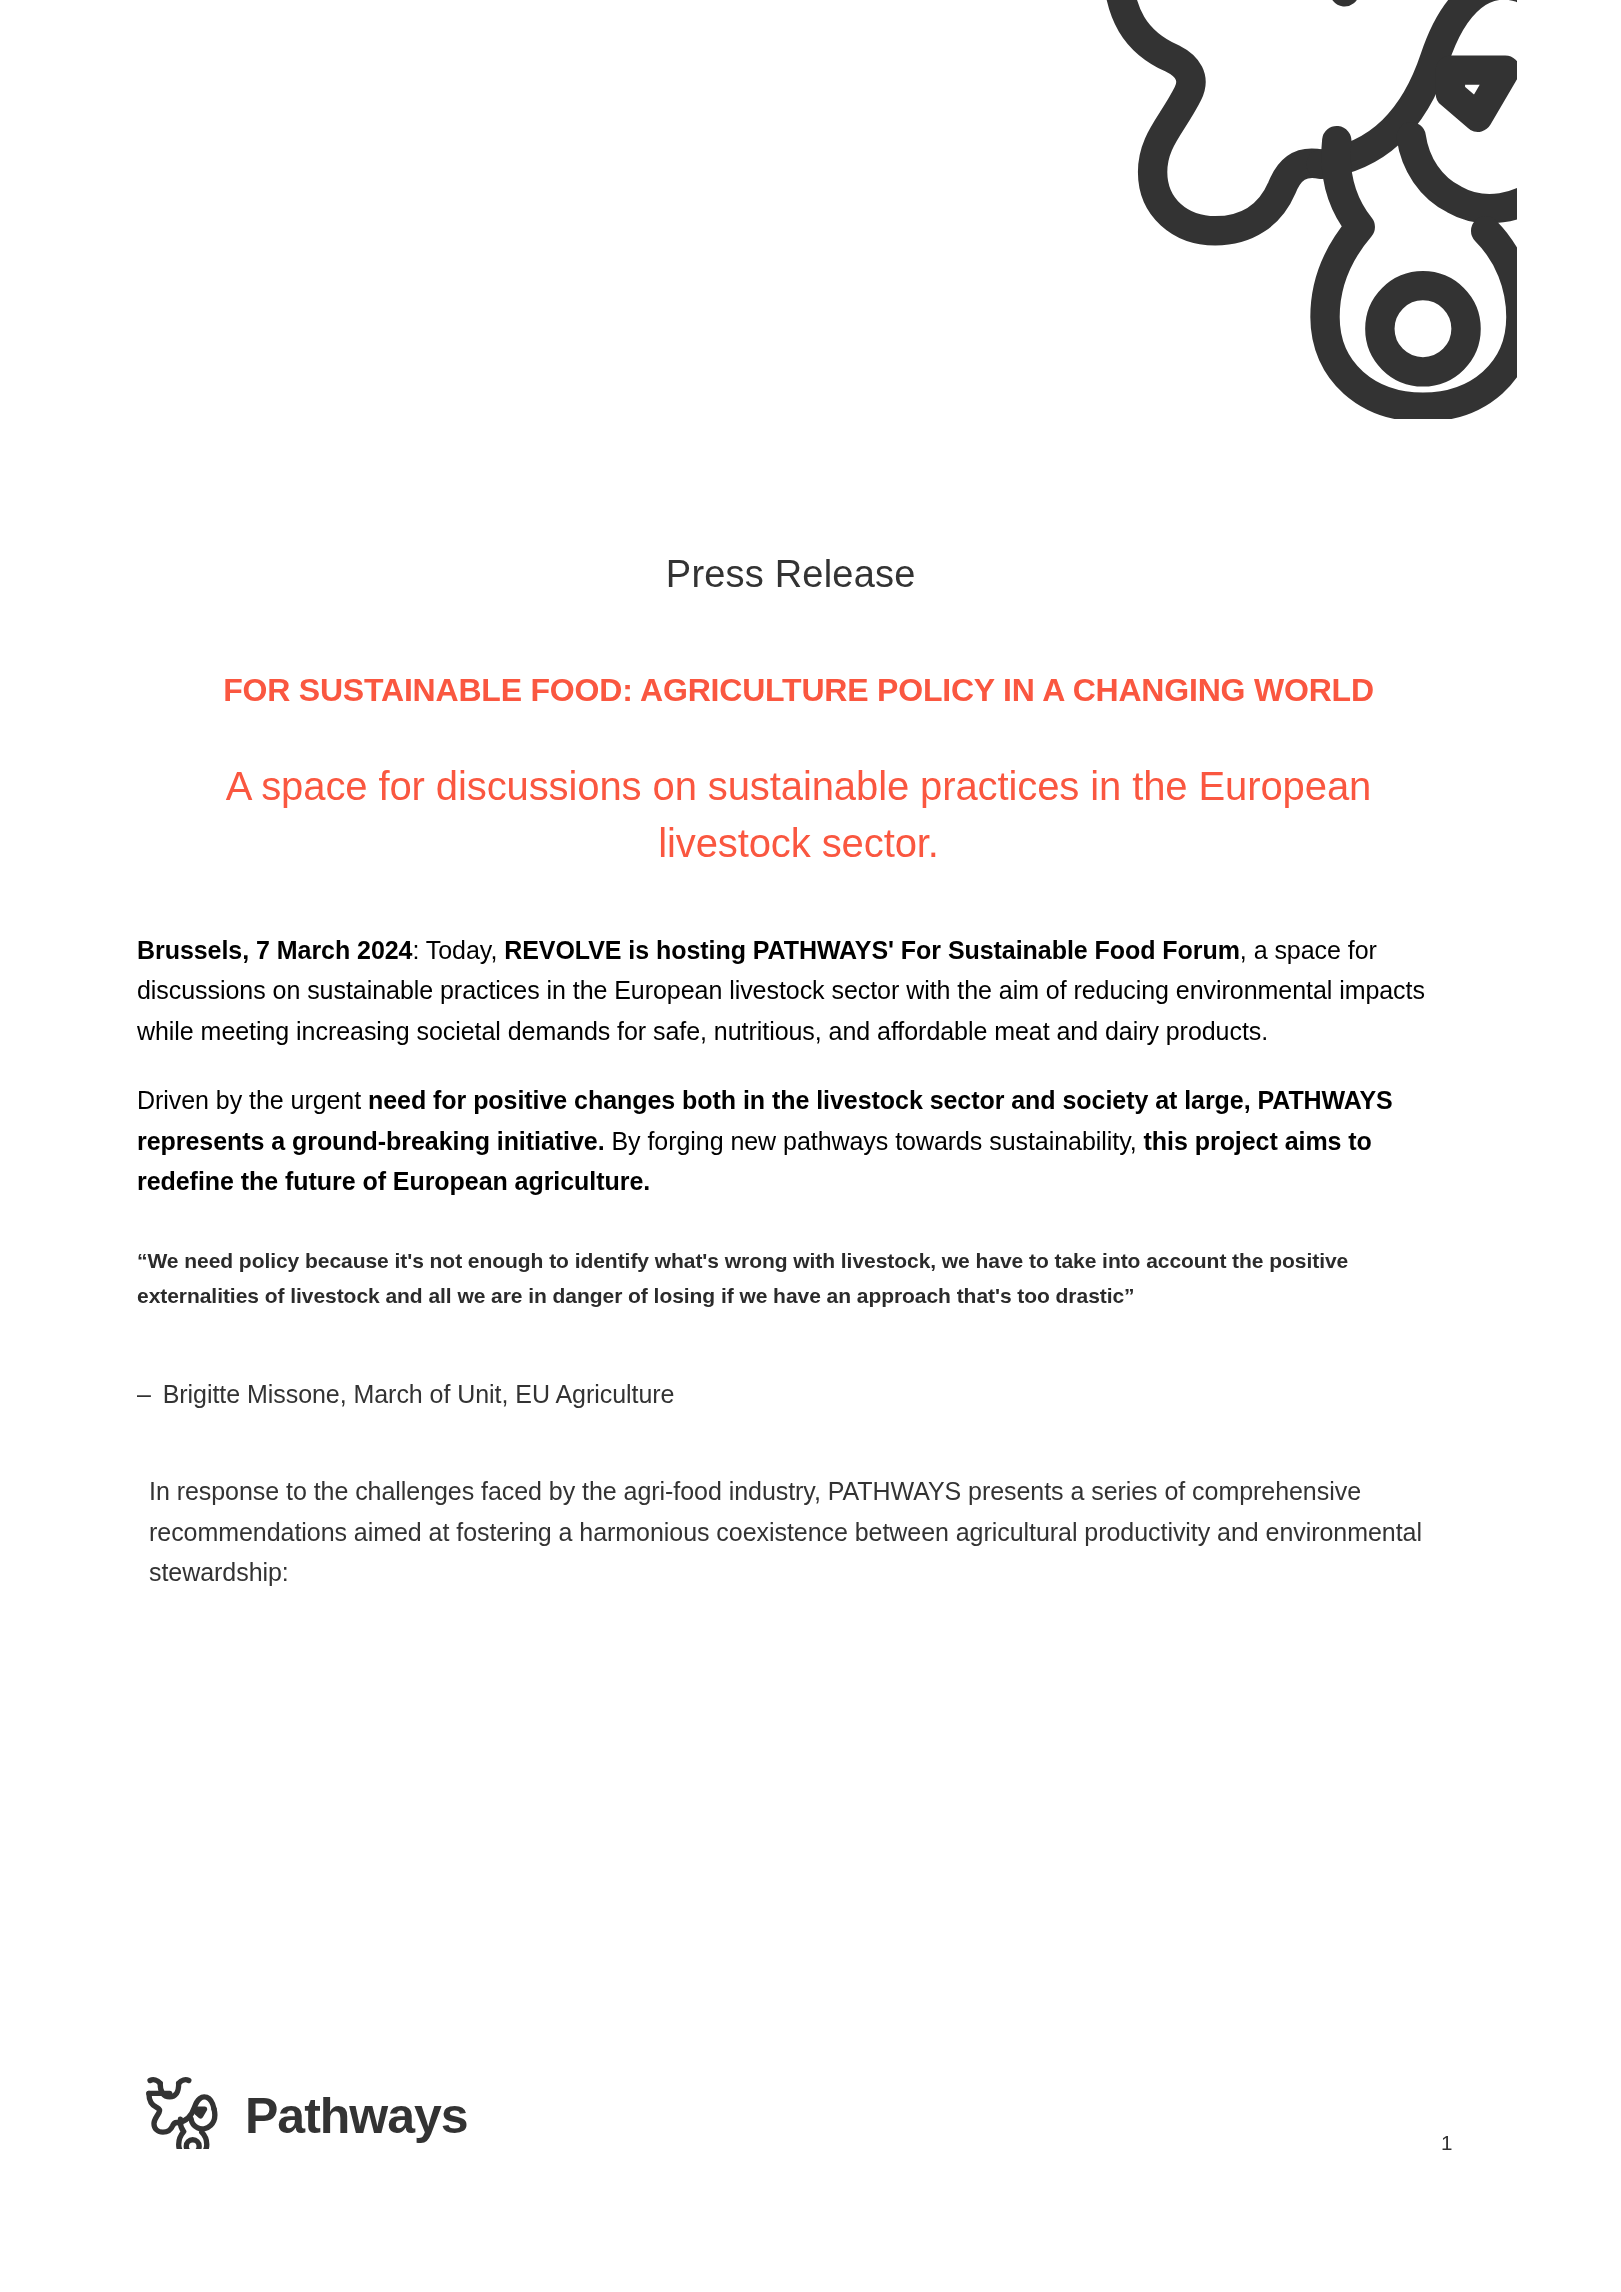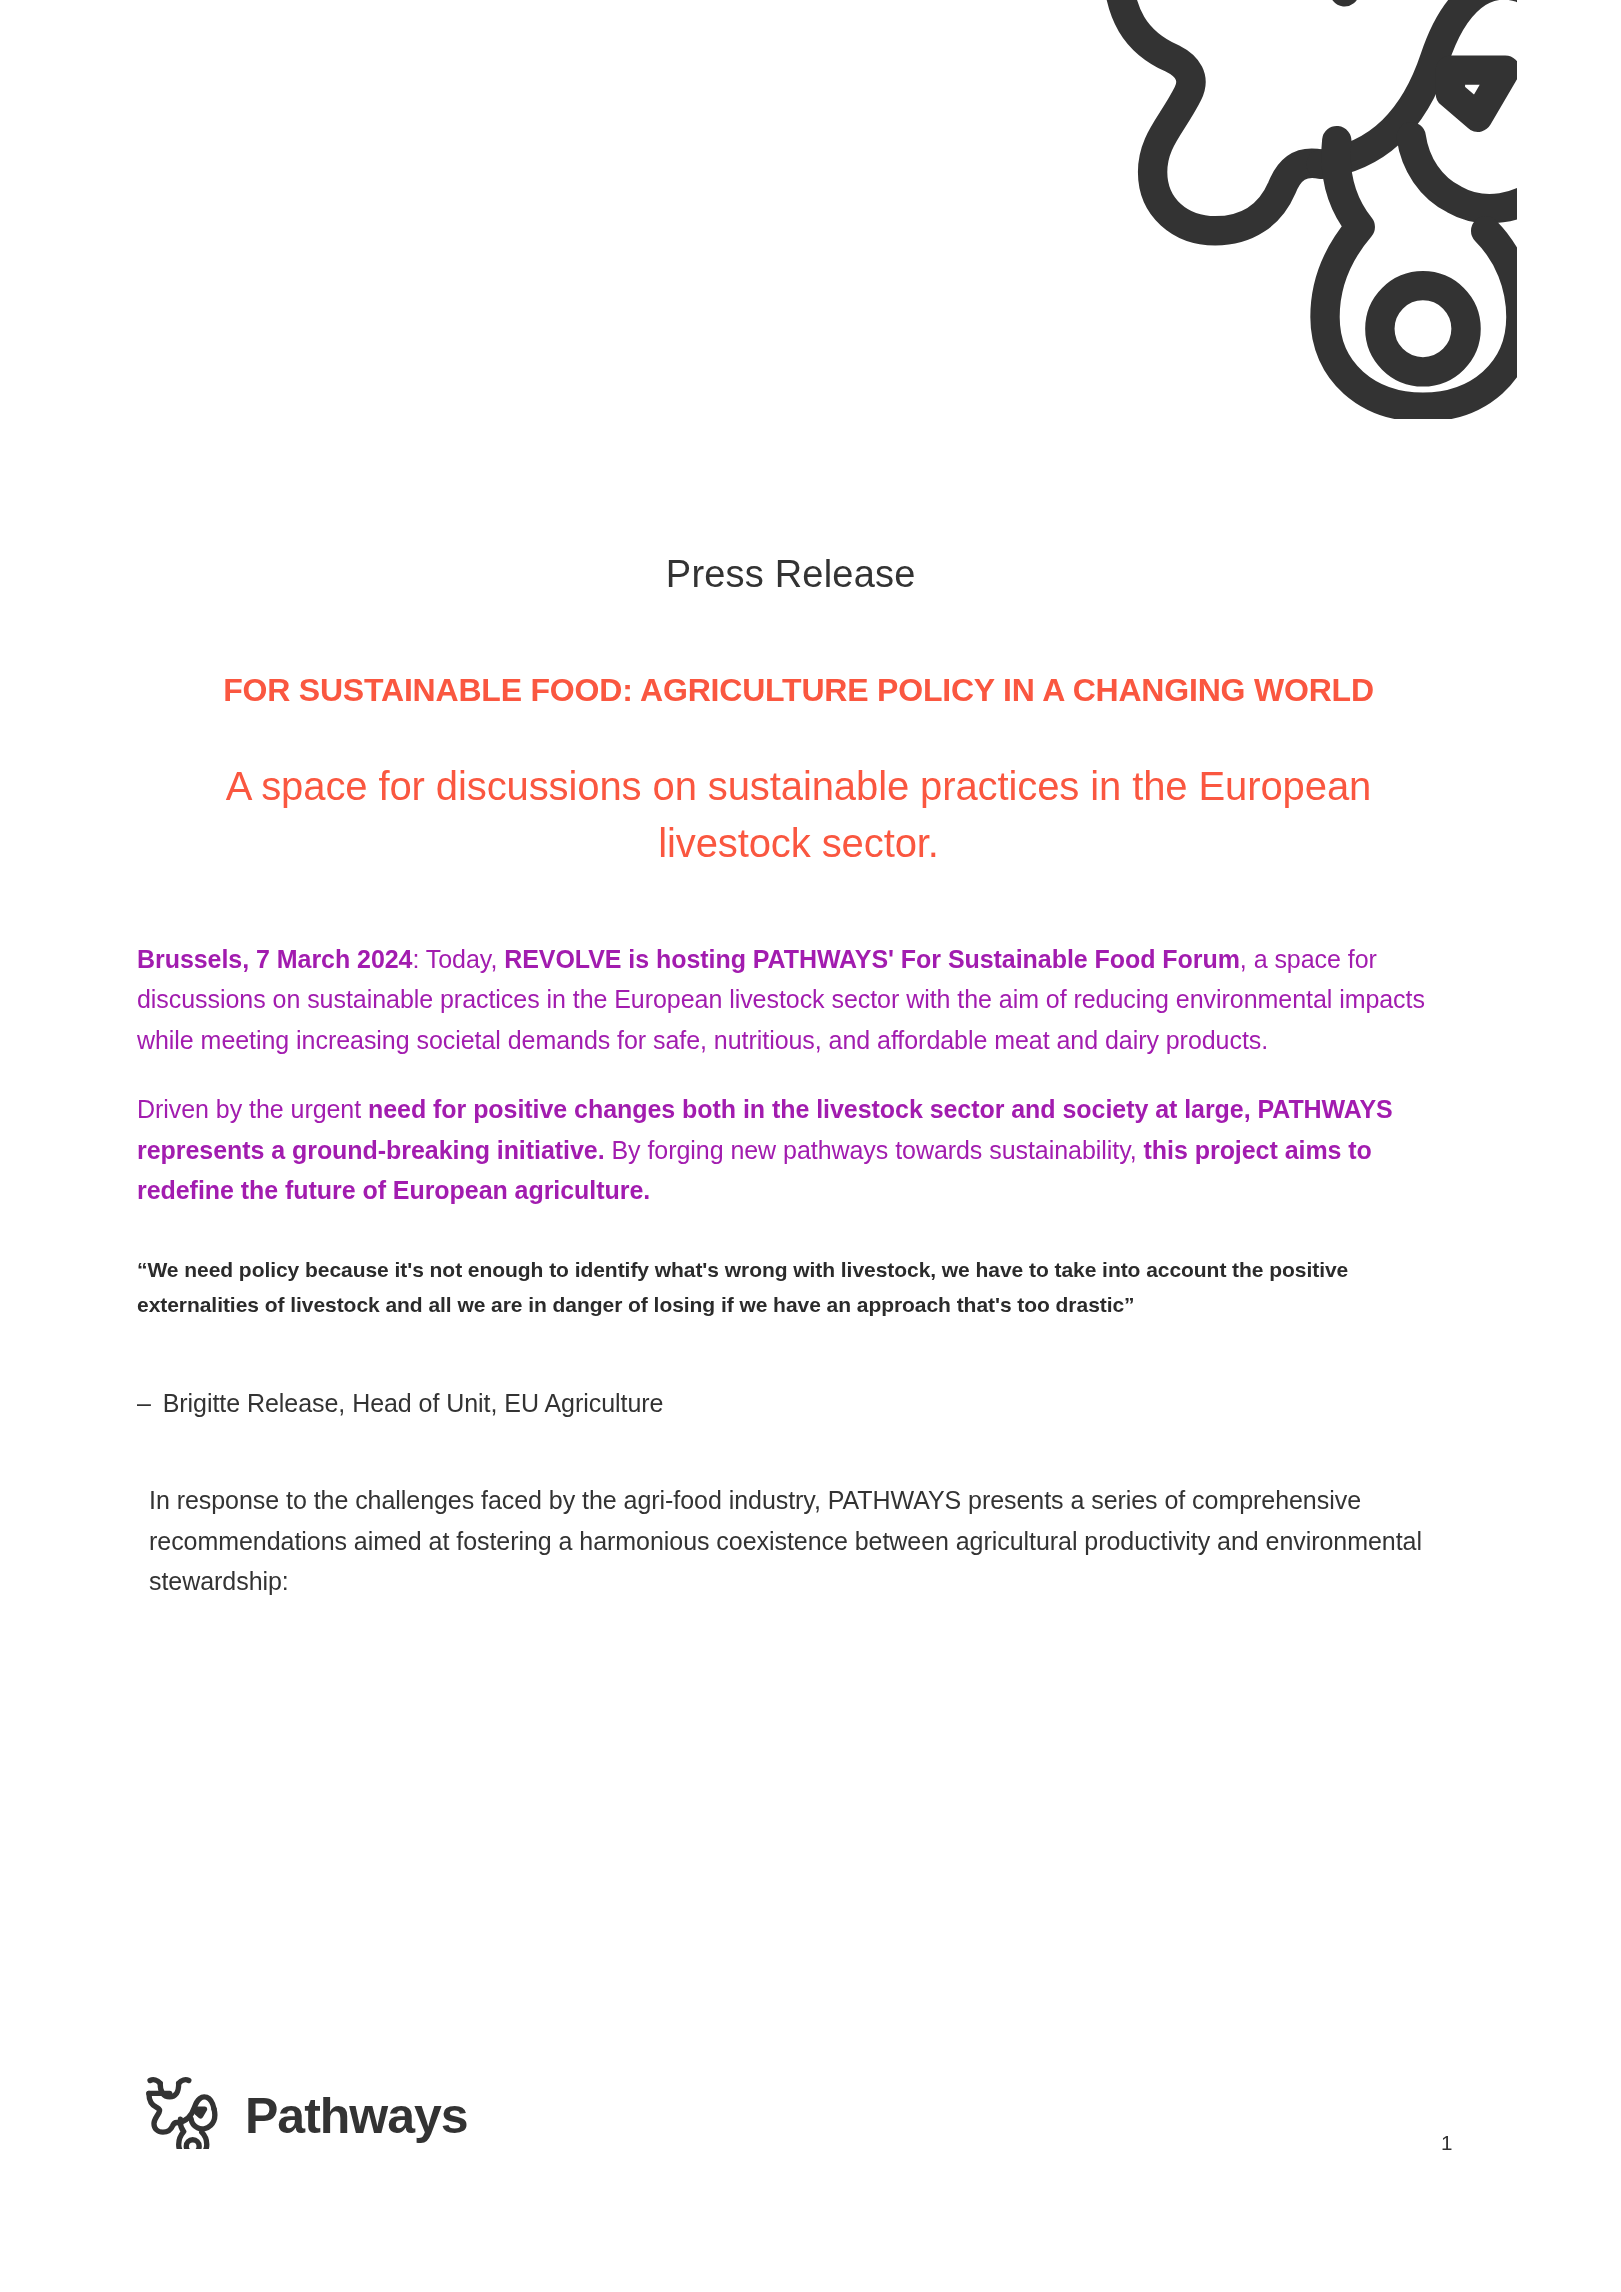--- a/index.html
+++ b/index.html
@@ -79,24 +79,24 @@
     padding-top: 31px;
     padding-left: 29px;
     padding-right: 29px;
   }
 
   .body-block {
     padding-top: 35px;
   }
 
   p.para {
-    color: #a21caf;
+    color: #000000;
     font-size: 25px;
     line-height: 1.62;
-    margin: 16px 0 29px 0;
+    margin: 7px 0 29px 0;
     letter-spacing: -0.05px;
     text-align: left;
   }
   p.para b, p.para strong { font-weight: 700; }
 
   p.quote {
     color: #2b2b2b;
     font-size: 21px;
     font-weight: 700;
     line-height: 1.68;
@@ -200,21 +200,21 @@
     <h2 class="subhead">A space for discussions on sustainable practices in the European livestock sector.</h2>
 
     <div class="body-block">
 
       <p class="para"><b>Brussels, 7 March 2024</b><span>: Today, </span><b>REVOLVE is hosting PATHWAYS' For Sustainable Food Forum</b><span>, a space for discussions on sustainable practices in the European livestock sector with the aim of reducing environmental impacts while meeting increasing societal demands for safe, nutritious, and affordable meat and dairy products.</span></p>
 
       <p class="para"><span>Driven by the urgent </span><b>need for positive changes both in the livestock sector and society at large, PATHWAYS represents a ground-breaking initiative.</b><span> By forging new pathways towards sustainability, </span><b>this project aims to redefine the future of European agriculture.</b></p>
 
       <p class="quote">“We need policy because it's not enough to identify what's wrong with livestock, we have to take into account the positive externalities of livestock and all we are in danger of losing if we have an approach that's too drastic”</p>
 
-      <p class="attribution"><span class="dash">–</span><span>Brigitte Release, Head of Unit, EU Agriculture</span></p>
+      <p class="attribution"><span class="dash">–</span><span>Brigitte Missone, March of Unit, EU Agriculture</span></p>
 
       <p class="closing">In response to the challenges faced by the agri-food industry, PATHWAYS presents a series of comprehensive recommendations aimed at fostering a harmonious coexistence between agricultural productivity and environmental stewardship:</p>
 
     </div>
   </div>
 
   <div class="footer-logo">
     <span class="mark">
       <svg viewBox="0 0 260 260" xmlns="http://www.w3.org/2000/svg" fill="none" stroke="#333333" stroke-width="19" stroke-linecap="round" stroke-linejoin="round">
 

